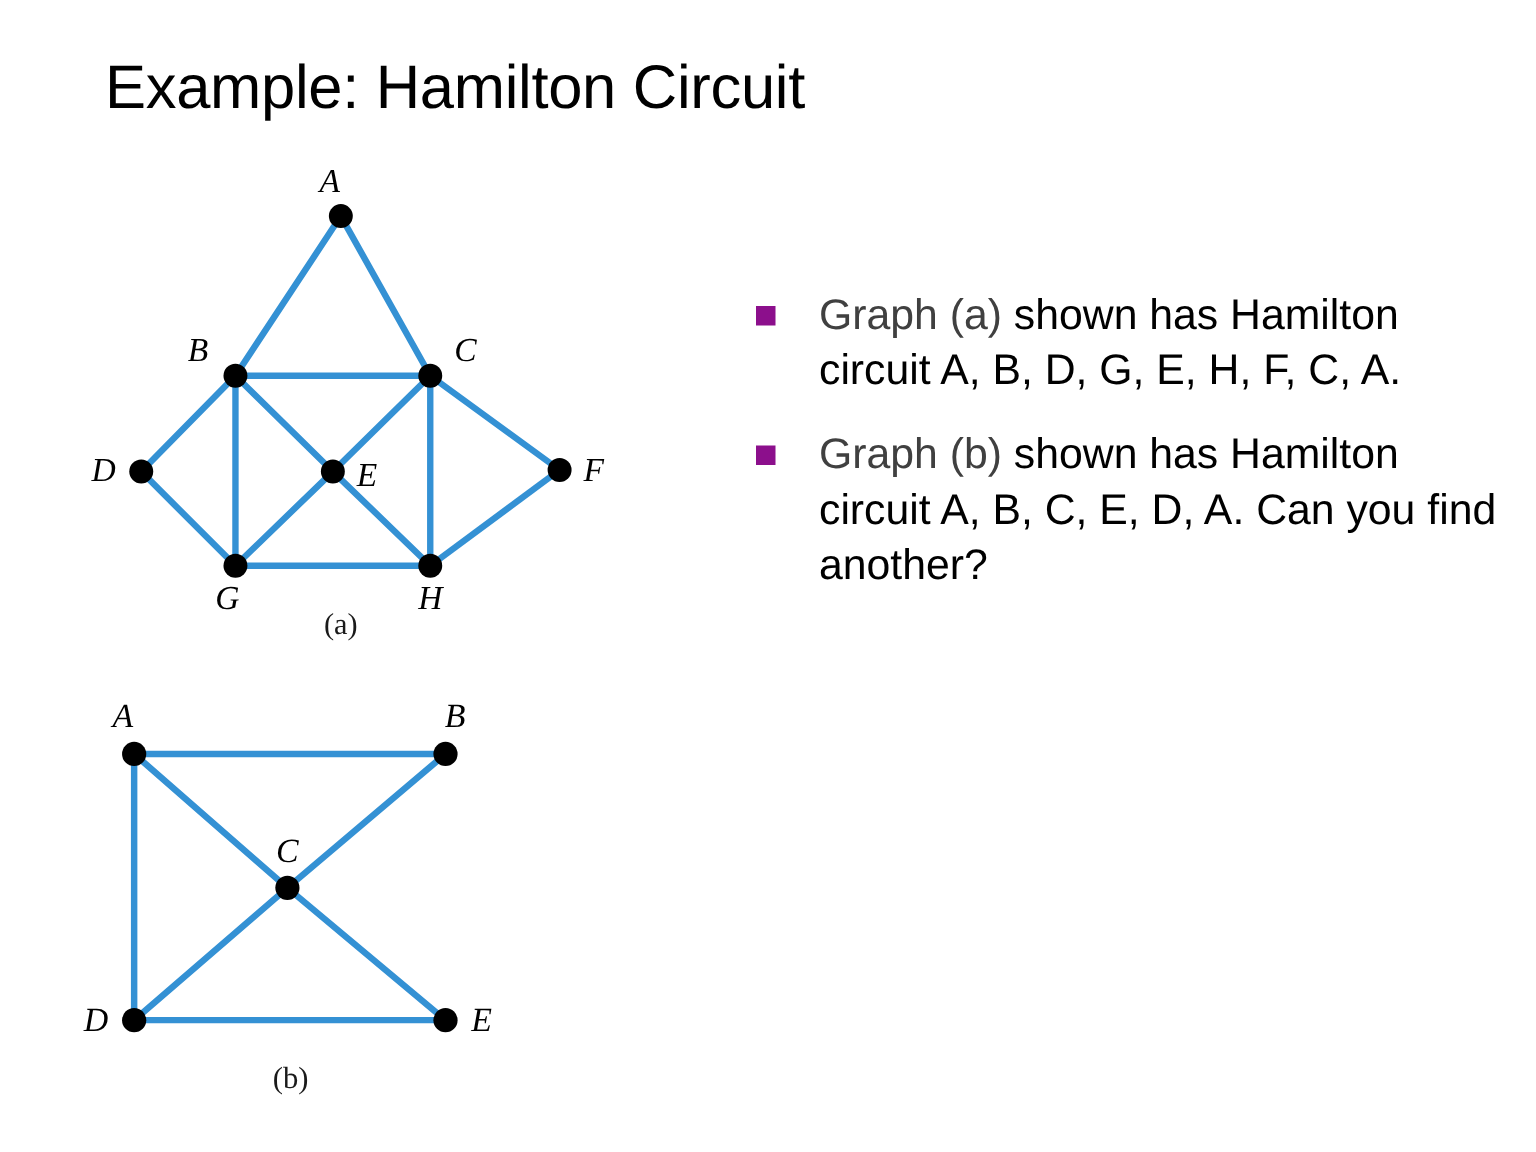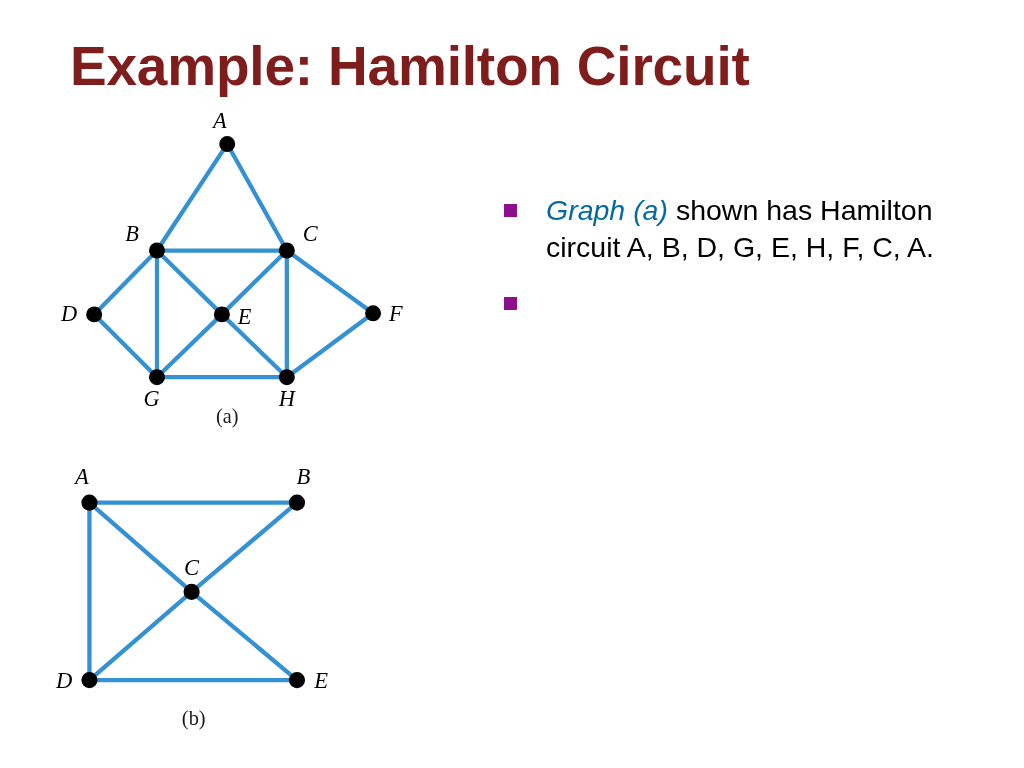--- a/index.html
+++ b/index.html
@@ -17,24 +17,24 @@
     -webkit-font-smoothing: antialiased;
   }
 
   
   #slide-title {
     position: absolute;
     left: 70px;
     top: 36px;
     width: 900px;
     font-family: "Liberation Sans", sans-serif;
-    font-size: 55px;
-    font-weight: bold;
+    font-size: 41px;
+    font-weight: normal;
     line-height: 1.12;
-    color: #7f1d1d;
+    color: #000000;
     letter-spacing: -0.2px;
     white-space: nowrap;
   }
 
   
   #figures-panel {
     position: absolute;
     left: 0px;
     top: 110px;
     width: 480px;
@@ -86,22 +86,21 @@
     background: #8C0F8C;
     display: block;
   }
   .bullet-text {
     font-family: "Liberation Sans", sans-serif;
     font-size: 28.5px;
     line-height: 1.31;
     color: #000000;
   }
   .tok-green {
-    color: #0369a1;
-    font-style: italic;
+    color: #404040;
   }
   .tok-italic {
   }
 </style>
 </head>
 <body>
 
 <div id="slide-title">Example: Hamilton Circuit</div>
 
 <div id="figures-panel">
@@ -181,15 +180,16 @@
 
 <div id="bullets-panel">
 
   <div class="bullet-row">
     <span class="bullet-marker"></span>
     <span class="bullet-text"><span class="tok-green">Graph (a)</span><span> shown has Hamilton circuit </span><span class="tok-italic">A, B, D, G, E, H, F, C, A.</span><span></span></span>
   </div>
 
   <div class="bullet-row">
     <span class="bullet-marker"></span>
+    <span class="bullet-text"><span class="tok-green">Graph (b)</span><span> shown has Hamilton circuit </span><span class="tok-italic">A, B, C, E, D, A.</span><span> Can you find another?</span></span>
   </div>
 
 </div>
 
 </body></html>

